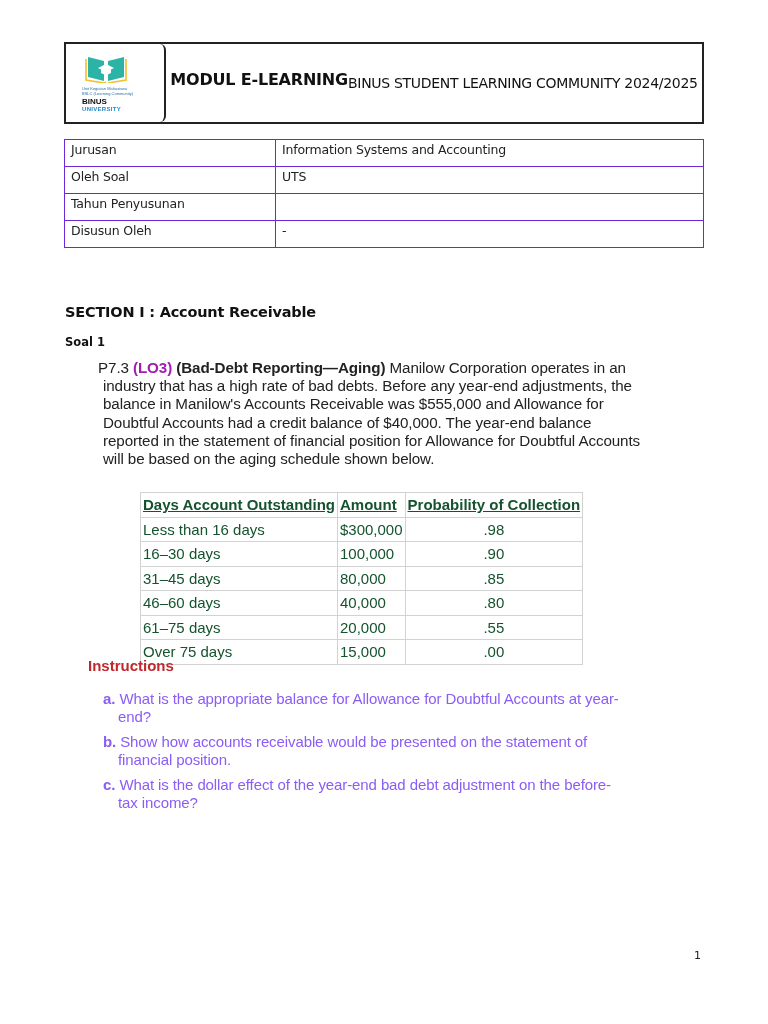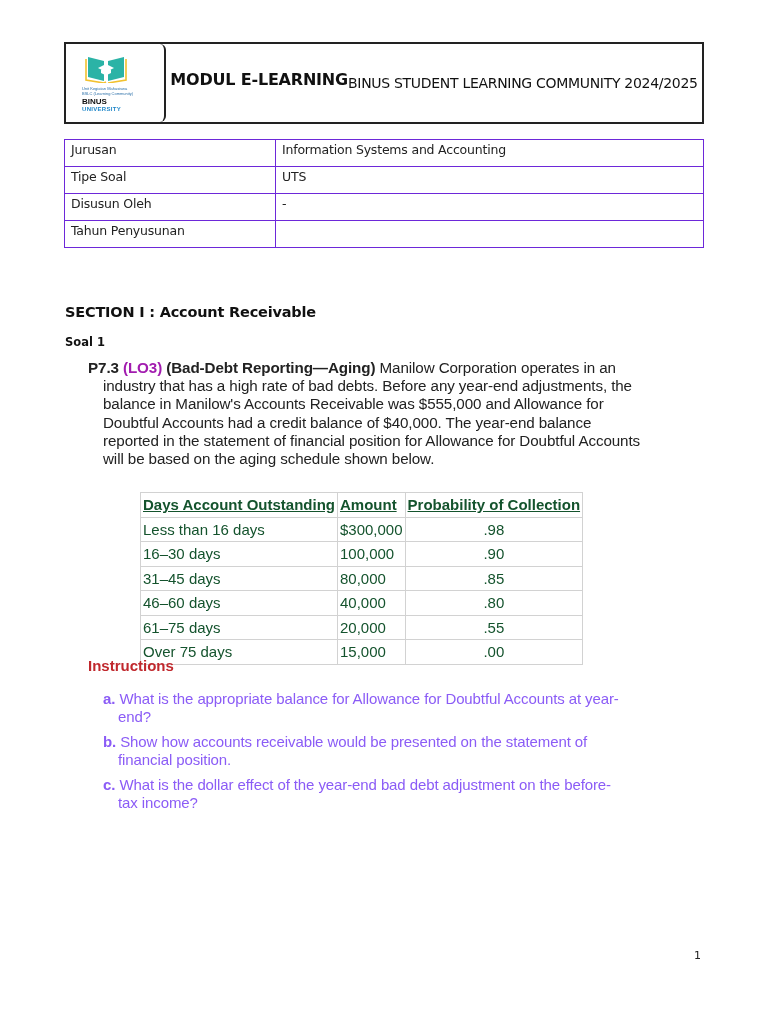--- a/index.html
+++ b/index.html
@@ -30,21 +30,21 @@
     .meta-table td.k { width: 211px; }
 
     .section-title { position: absolute; left: 65px; top: 304px; font-size: 14.5px; font-weight: bold; letter-spacing: -0.2px; }
     .soal-label { position: absolute; left: 65px; top: 335px; font-size: 11.5px; font-weight: bold; }
 
     .problem {
       position: absolute; left: 88px; top: 359px; width: 560px;
       font-family: "Liberation Sans", sans-serif; font-size: 15.2px; line-height: 18.2px; color: #222;
       padding-left: 15px; text-indent: -15px; letter-spacing: -0.1px;
     }
-    .problem .num { font-weight: bold; }
+    .problem .num { font-weight: normal; margin-left: 10px; }
     .problem .lo { color: #a21caf; font-weight: bold; }
     .problem .tt { font-weight: bold; }
 
     .aging-table {
       position: absolute; left: 140px; top: 492px;
       border-collapse: collapse; font-family: "Liberation Sans", sans-serif; font-size: 15px; color: #14532d;
     }
     .aging-table th, .aging-table td { border: 1px solid #d2d2d2; height: 24.5px; padding: 0 2px; }
     .aging-table th { font-weight: bold; text-decoration: underline; text-align: left; white-space: nowrap; }
     .aging-table td.c1 { width: 196px; text-align: left; }
@@ -82,30 +82,30 @@
   </div>
 </div>
 
 <table class="meta-table">
   <tbody>
       <tr>
     <td class="k">Jurusan</td>
     <td>Information Systems and Accounting</td>
   </tr>
   <tr>
-    <td class="k">Tipe Soal</td>
+    <td class="k">Oleh Soal</td>
     <td>UTS</td>
+  </tr>
+  <tr>
+    <td class="k">Tahun Penyusunan</td>
+    <td></td>
   </tr>
   <tr>
     <td class="k">Disusun Oleh</td>
     <td>-</td>
-  </tr>
-  <tr>
-    <td class="k">Tahun Penyusunan</td>
-    <td></td>
   </tr>
 </tbody>
   </table>
 
 <div class="section-title">SECTION I : Account Receivable</div>
 <div class="soal-label">Soal 1</div>
 
 <div class="problem">
   <span class="num">P7.3</span>
   <span class="lo">(LO3)</span>

